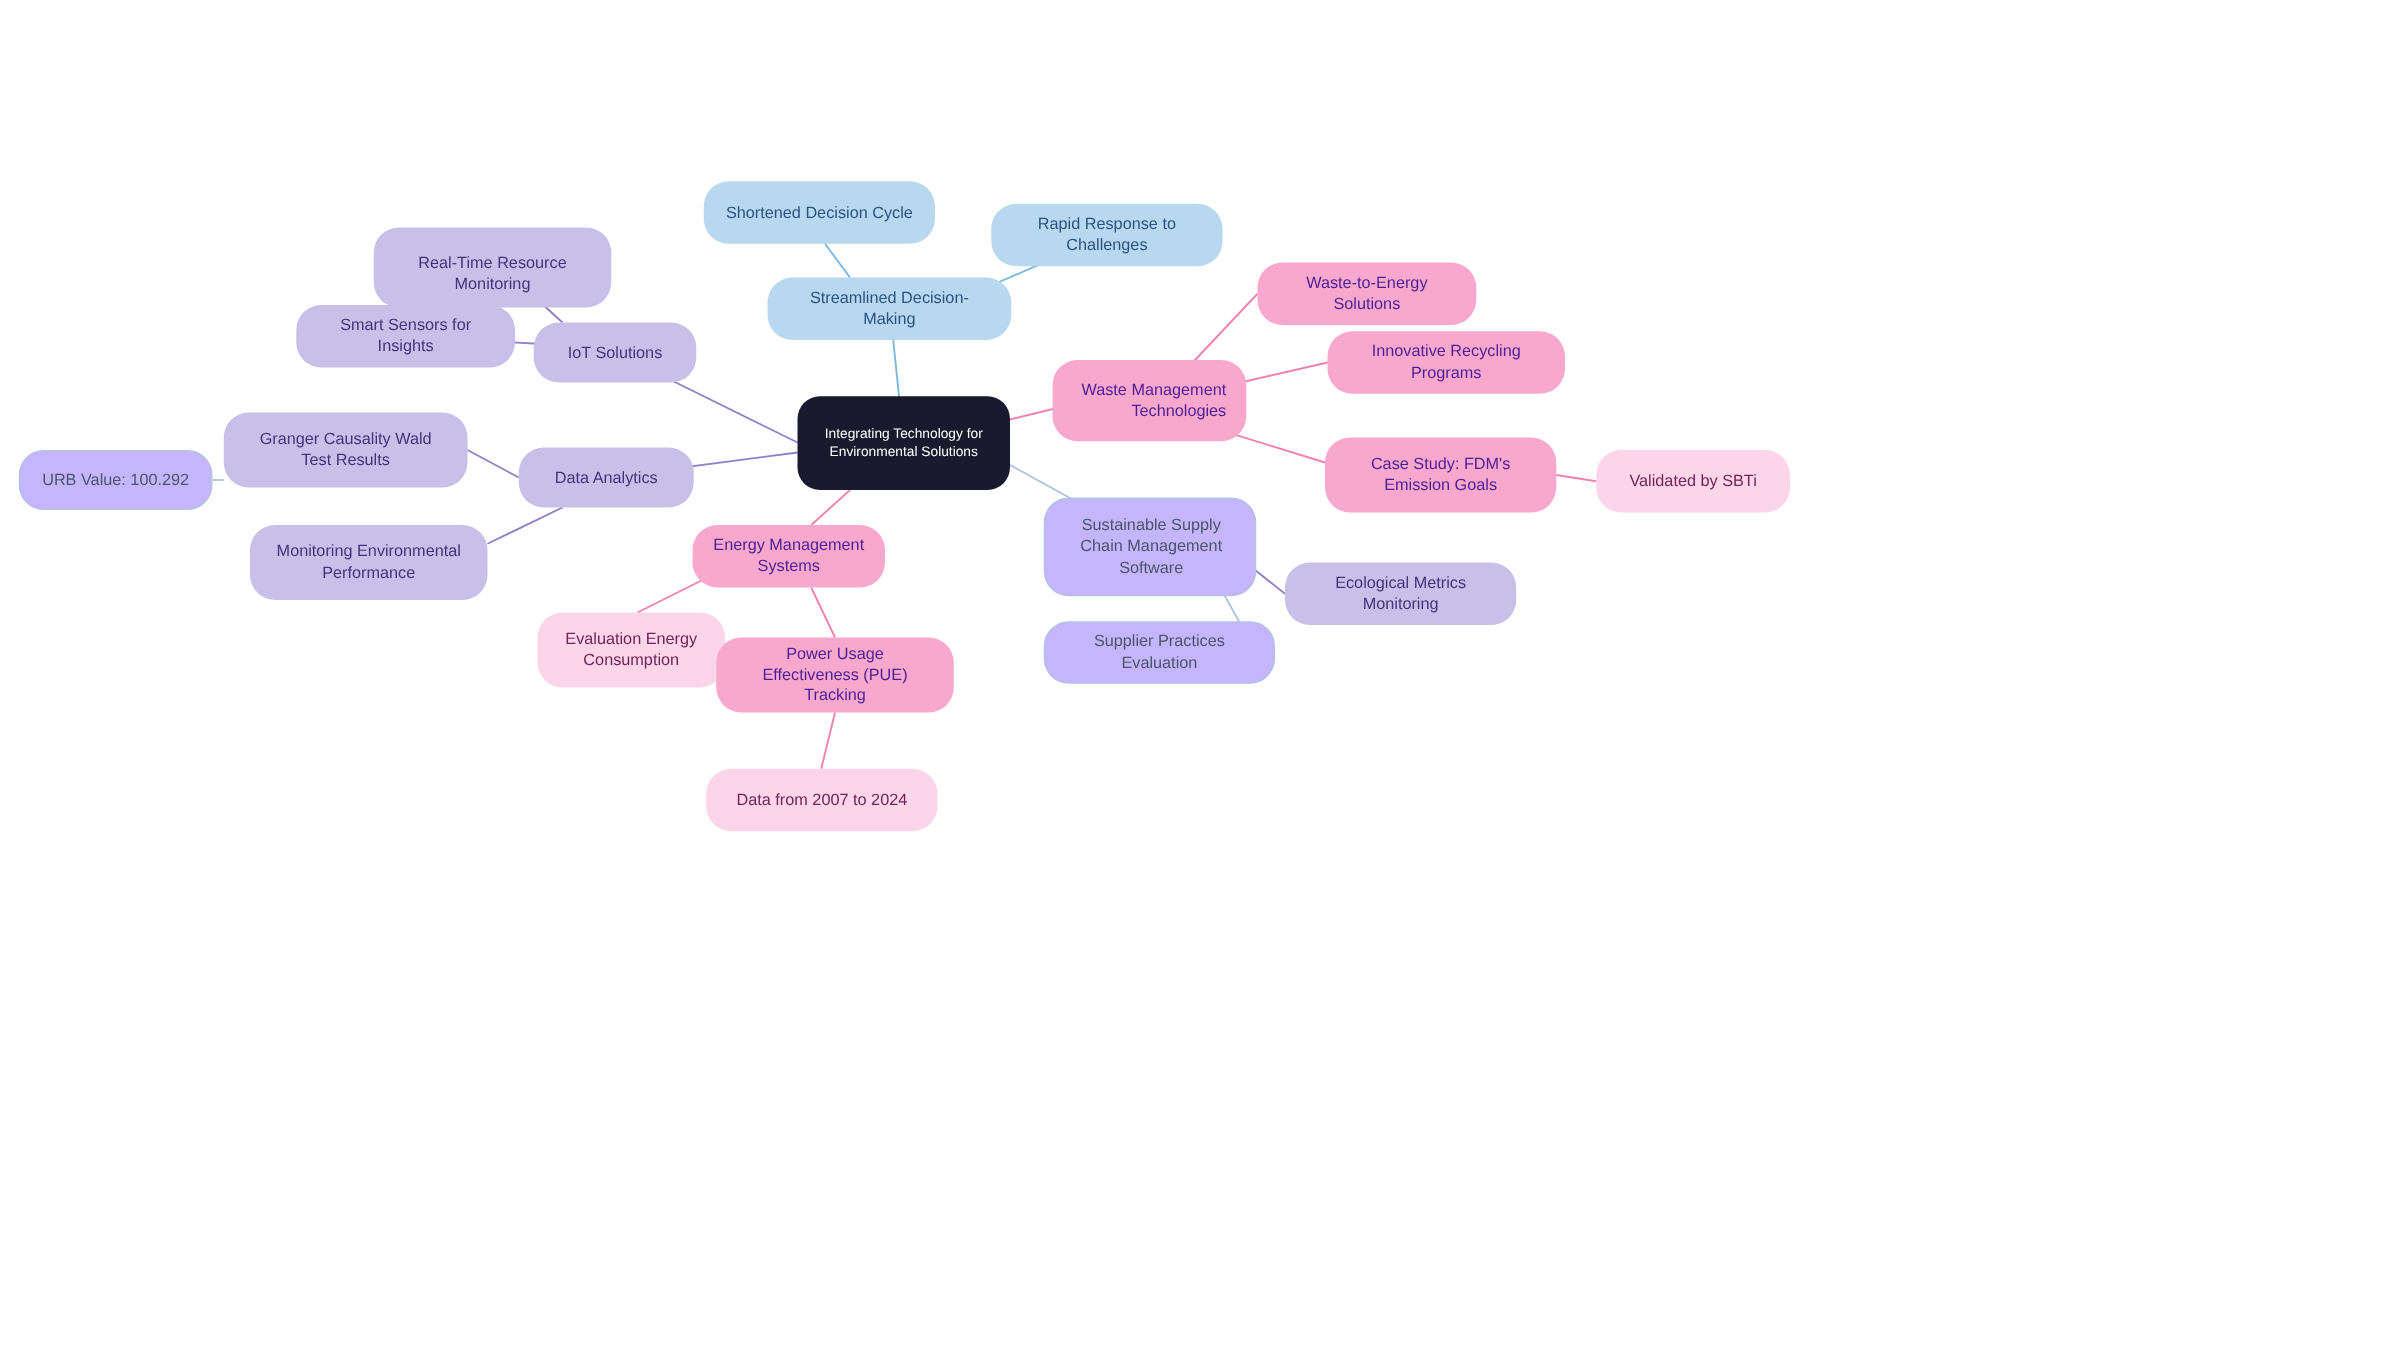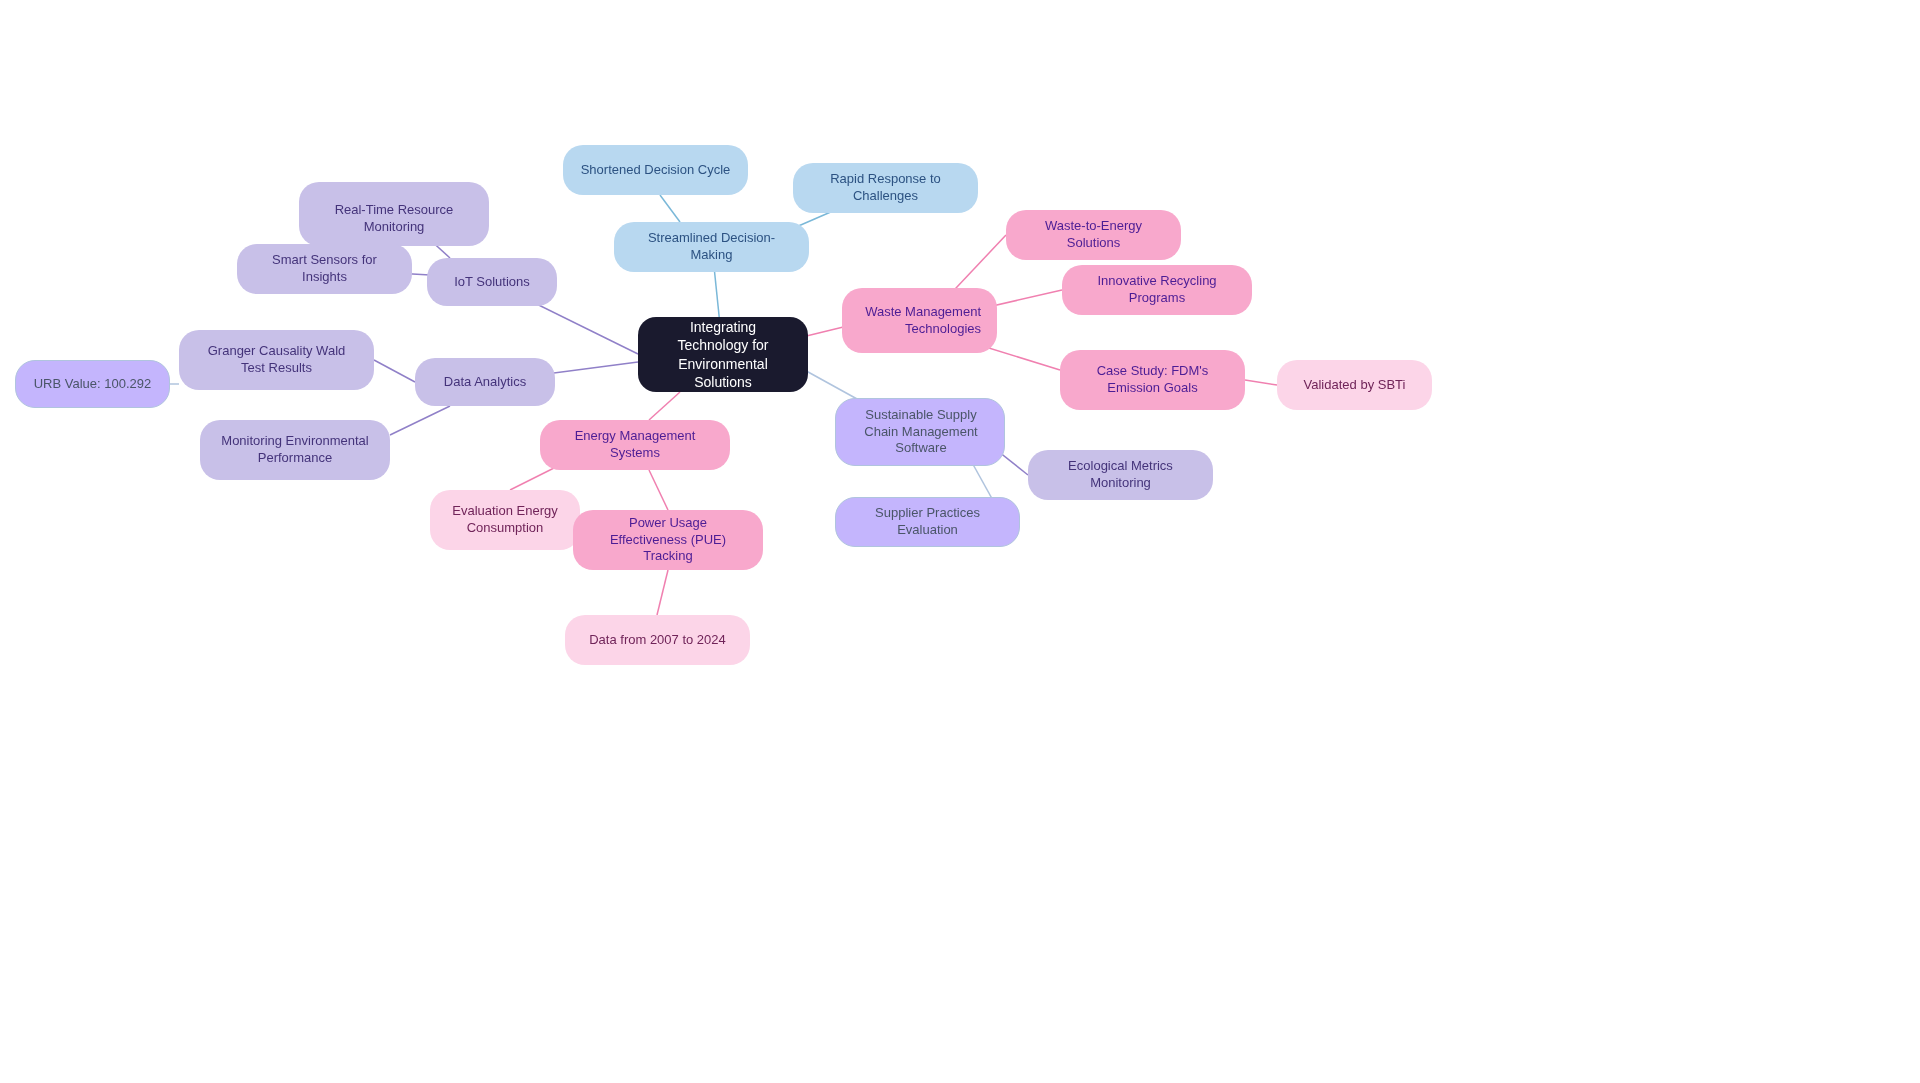--- a/index.html
+++ b/index.html
@@ -27,21 +27,21 @@
       justify-content: center;
       text-align: center;
       z-index: 1;
       padding: 10px 16px;
       line-height: 1.3;
       font-size: 13px;
     }
     .node-center {
       background: #1a1a2e;
       color: #ffffff;
-      font-size: 14px;
+      font-size: 11px;
       font-weight: 500;
       border-radius: 18px;
       width: 170px;
       height: 75px;
     }
     .node-blue-light {
       background: #b8d8f0;
       color: #2c5282;
       border: none;
     }
@@ -150,21 +150,21 @@
 </div>
 
 <div class="node node-white-outline" style="left:15px; top:360px; width:155px; height:48px;">
   <span>URB Value: 100.292</span>
 </div>
 
 <div class="node node-purple-light" style="left:200px; top:420px; width:190px; height:60px;">
   <span>Monitoring Environmental Performance</span>
 </div>
 
-<div class="node node-pink" style="left:540px; top:420px; width:190px; height:50px;">
+<div class="node node-pink" style="left:554px; top:420px; width:154px; height:50px;">
   <span>Energy Management Systems</span>
 </div>
 
 <div class="node node-pink-light" style="left:430px; top:490px; width:150px; height:60px;">
   <span>Evaluation Energy Consumption</span>
 </div>
 
 <div class="node node-pink" style="left:573px; top:510px; width:190px; height:60px;">
   <span>Power Usage Effectiveness (PUE) Tracking</span>
 </div>
@@ -186,21 +186,21 @@
 </div>
 
 <div class="node node-pink" style="left:1060px; top:350px; width:185px; height:60px;">
   <span>Case Study: FDM's Emission Goals</span>
 </div>
 
 <div class="node node-pink-light" style="left:1277px; top:360px; width:155px; height:50px;">
   <span>Validated by SBTi</span>
 </div>
 
-<div class="node node-white-outline" style="left:835px; top:398px; width:170px; height:68px;padding-left:18px;">
+<div class="node node-white-outline" style="left:835px; top:398px; width:170px; height:79px;padding-left:18px;">
   <span>Sustainable Supply Chain Management Software</span>
 </div>
 
 <div class="node node-purple-light" style="left:1028px; top:450px; width:185px; height:50px;">
   <span>Ecological Metrics Monitoring</span>
 </div>
 
 <div class="node node-white-outline" style="left:835px; top:497px; width:185px; height:50px;">
   <span>Supplier Practices Evaluation</span>
 </div>

